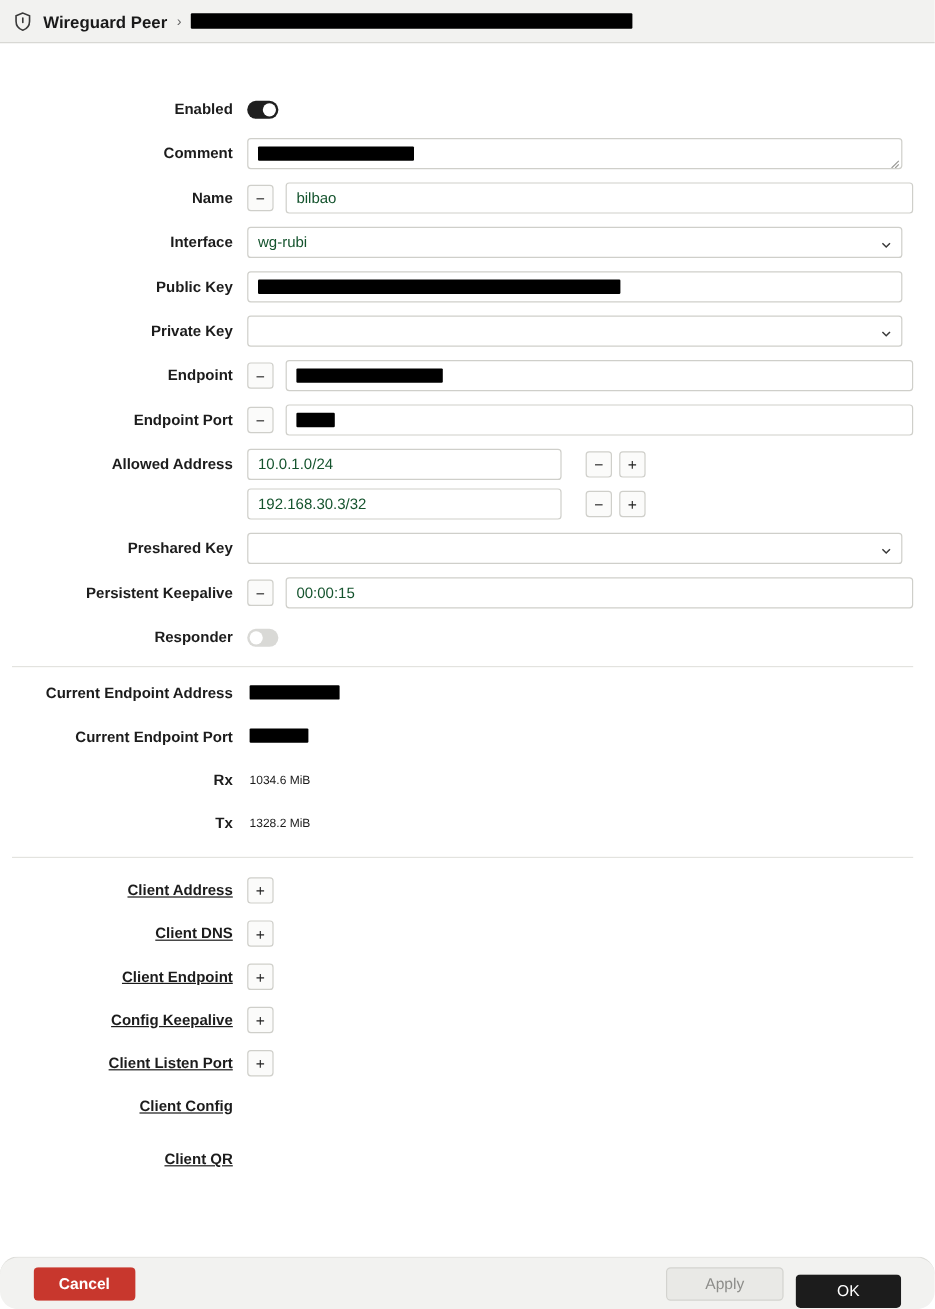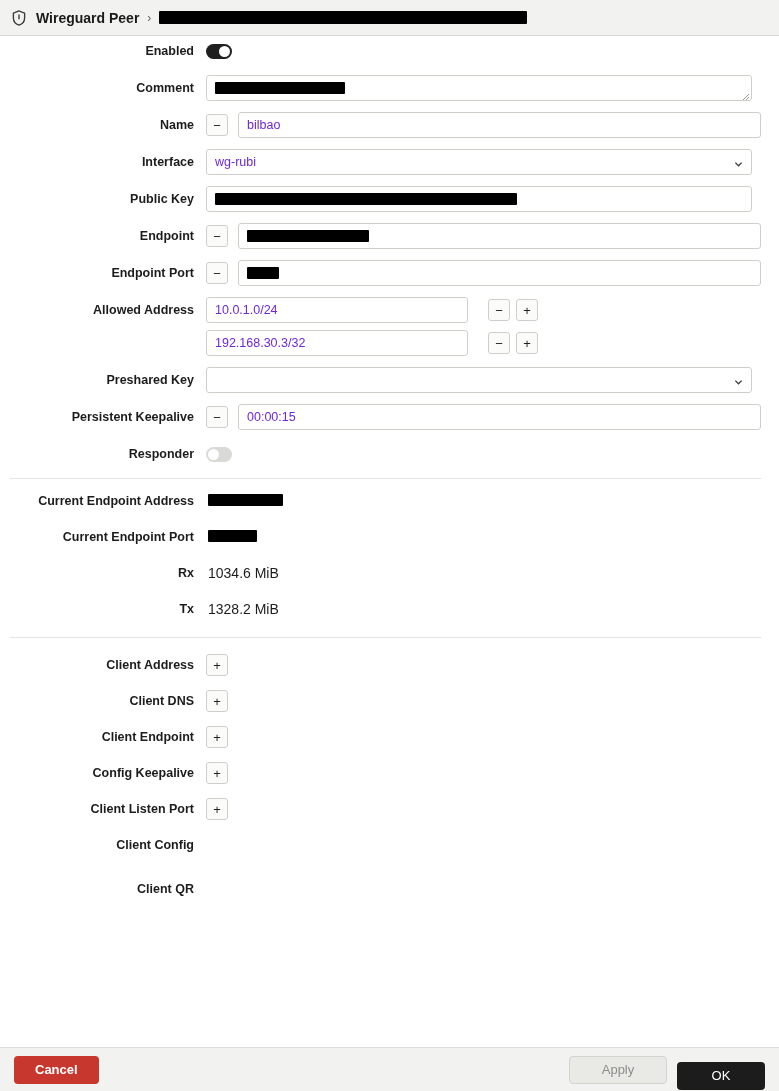--- a/index.html
+++ b/index.html
@@ -50,21 +50,22 @@
     user-select: none;
     overflow: hidden;
     white-space: nowrap;
   }
   .crumb-id { height: 13px; width: 368px; }
 
   
   .content {
     flex: 1 1 auto;
     overflow: hidden;
-    padding-top: 2px;
+    padding-top: 14px;
+    margin-top: 28px;
   }
   .row {
     display: flex;
     align-items: center;
     padding: 0 18px 0 0;
     margin-bottom: 11px;
     min-height: 26px;
   }
   .row.tight { margin-bottom: 7px; }
   .label {
@@ -98,21 +99,21 @@
   
   .input {
     height: 26px;
     border: 1px solid #cfcfca;
     background: #ffffff;
     border-radius: 3px;
     display: flex;
     align-items: center;
     padding: 0 8px;
     font-size: 12.5px;
-    color: #6d28d9;
+    color: #14532d;
     flex: 1 1 auto;
     min-width: 0;
   }
   .input.wide { width: 546px; flex: 0 0 546px; }
   .input.sel { padding-right: 26px; position: relative; }
   .caret {
     position: absolute; right: 8px; top: 50%;
     transform: translateY(-50%);
     width: 9px; height: 9px;
   }
@@ -155,37 +156,38 @@
 
   
   .divider {
     height: 1px; background: #e3e3df;
     margin: 9px 18px 14px 10px;
   }
 
   
   .stat-row { display: flex; align-items: center; margin-bottom: 20px; min-height: 16px; }
   .stat-row .label { font-weight: bold; }
-  .stat-val { font-size: 14px; color: #1c1c1c; padding-left: 2px; }
+  .stat-val { font-size: 10px; color: #1c1c1c; padding-left: 2px; }
   .r-cea { height: 12px; width: 75px; display:inline-block; }
   .r-cep { height: 12px; width: 49px; display:inline-block; }
 
   
   .client-row { display: flex; align-items: center; margin-bottom: 14px; min-height: 22px; }
-  .client-row .label { font-weight: bold; }
+  .client-row .label { font-weight: bold; text-decoration: underline; }
 
   
   .footer {
     flex: 0 0 44px;
     border-top: 1px solid #dcdcd8;
     background: #f2f2f0;
     display: flex;
     align-items: center;
-    padding: 0 14px;
+    padding: 0 28px;
     gap: 10px;
+    border-radius: 15px;
   }
   .btn {
     height: 28px;
     border-radius: 4px;
     padding: 0 20px;
     font-size: 13px;
     display: flex; align-items: center; justify-content: center;
     cursor: pointer;
     border: 1px solid transparent;
     user-select: none;
@@ -261,76 +263,89 @@
 
     <div class="row">
       <div class="label">Public Key</div>
       <div class="field">
         <div class="input wide">
           <span class="redacted r-pubkey"></span>
         </div>
       </div>
     </div>
 
-
-    <div class="row">
-      <div class="label">Endpoint</div>
-      <div class="field">
-        <div class="sq-btn lead">−</div>
-        <div class="input">
-          <span class="redacted r-endpoint"></span>
-        </div>
-      </div>
-    </div>
-
-    <div class="row">
-      <div class="label">Endpoint Port</div>
-      <div class="field">
-        <div class="sq-btn lead">−</div>
-        <div class="input">
-          <span class="redacted r-port"></span>
-        </div>
-      </div>
-    </div>
-
-    <div class="row tight">
-      <div class="label">Allowed Address</div>
-      <div class="field">
-        <div class="input aa-input">10.0.1.0/24</div>
-        <div class="aa-gap"></div>
-        <div class="sq-btn">−</div>
-        <div class="sq-btn">+</div>
-      </div>
-    </div>
-
-    <div class="row">
-      <div class="label"></div>
-      <div class="field">
-        <div class="input aa-input">192.168.30.3/32</div>
-        <div class="aa-gap"></div>
-        <div class="sq-btn">−</div>
-        <div class="sq-btn">+</div>
-      </div>
-    </div>
-
-    <div class="row">
-      <div class="label">Preshared Key</div>
+    <div class="row">
+      <div class="label">Private Key</div>
       <div class="field">
         <div class="input sel wide">
           <span></span>
           <span class="caret">
             <svg viewBox="0 0 10 10" stroke="#3a3a3a" stroke-width="1.4" fill="none">
                 <path d="M1.5 3.5 5 7 8.5 3.5"></path>
               </svg>
           </span>
         </div>
       </div>
     </div>
 
     <div class="row">
+      <div class="label">Endpoint</div>
+      <div class="field">
+        <div class="sq-btn lead">−</div>
+        <div class="input">
+          <span class="redacted r-endpoint"></span>
+        </div>
+      </div>
+    </div>
+
+    <div class="row">
+      <div class="label">Endpoint Port</div>
+      <div class="field">
+        <div class="sq-btn lead">−</div>
+        <div class="input">
+          <span class="redacted r-port"></span>
+        </div>
+      </div>
+    </div>
+
+    <div class="row tight">
+      <div class="label">Allowed Address</div>
+      <div class="field">
+        <div class="input aa-input">10.0.1.0/24</div>
+        <div class="aa-gap"></div>
+        <div class="sq-btn">−</div>
+        <div class="sq-btn">+</div>
+      </div>
+    </div>
+
+    <div class="row">
+      <div class="label"></div>
+      <div class="field">
+        <div class="input aa-input">192.168.30.3/32</div>
+        <div class="aa-gap"></div>
+        <div class="sq-btn">−</div>
+        <div class="sq-btn">+</div>
+      </div>
+    </div>
+
+    <div class="row">
+      <div class="label">Preshared Key</div>
+      <div class="field">
+        <div class="input sel wide">
+          <span></span>
+          <span class="caret">
+            <svg viewBox="0 0 10 10" stroke="#3a3a3a" stroke-width="1.4" fill="none">
+                <path d="M1.5 3.5 5 7 8.5 3.5"></path>
+              </svg>
+          </span>
+        </div>
+      </div>
+    </div>
+
+    <div class="row">
       <div class="label">Persistent Keepalive</div>
       <div class="field">
         <div class="sq-btn lead">−</div>
         <div class="input">00:00:15</div>
       </div>
     </div>
 
     <div class="row">
       <div class="label">Responder</div>
       <div class="field">

